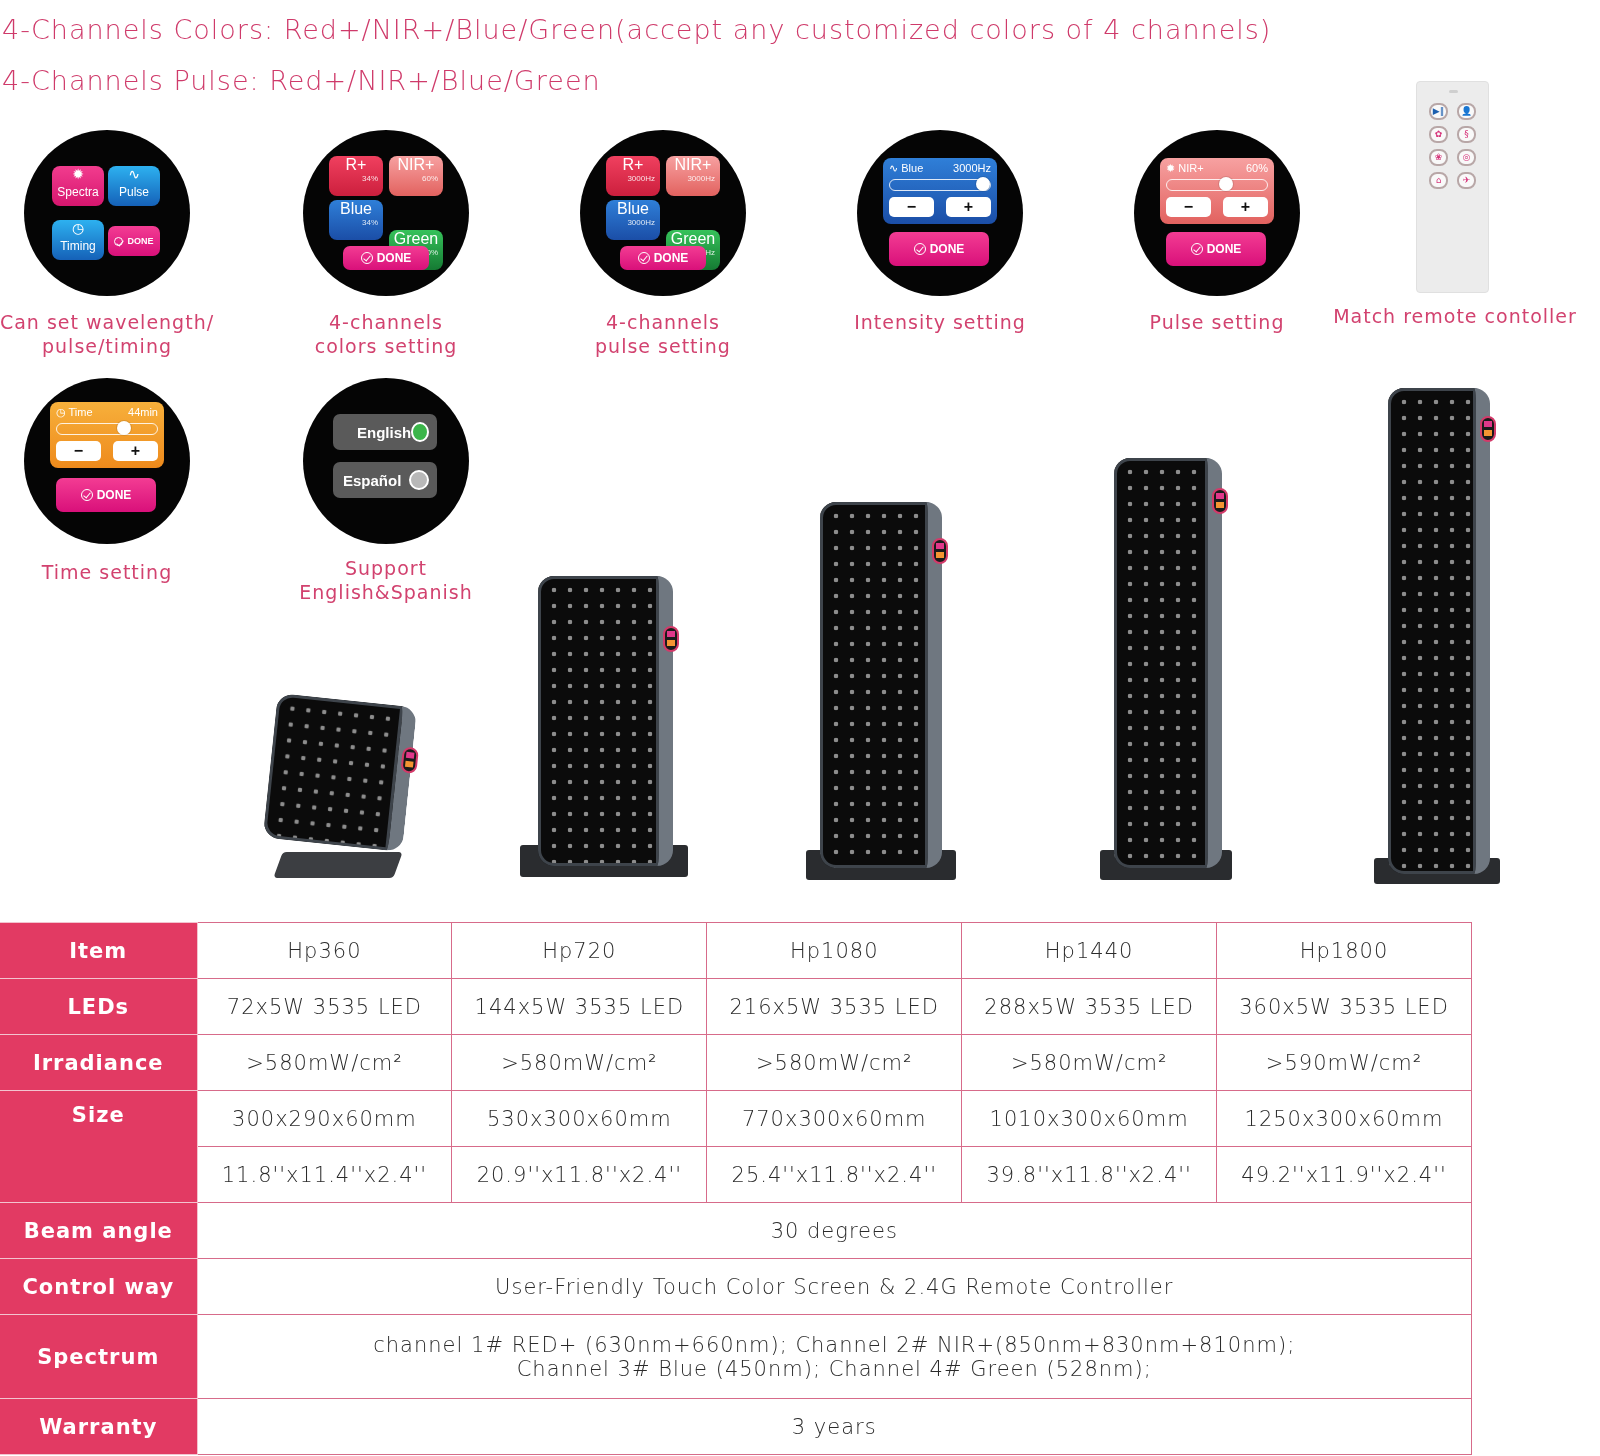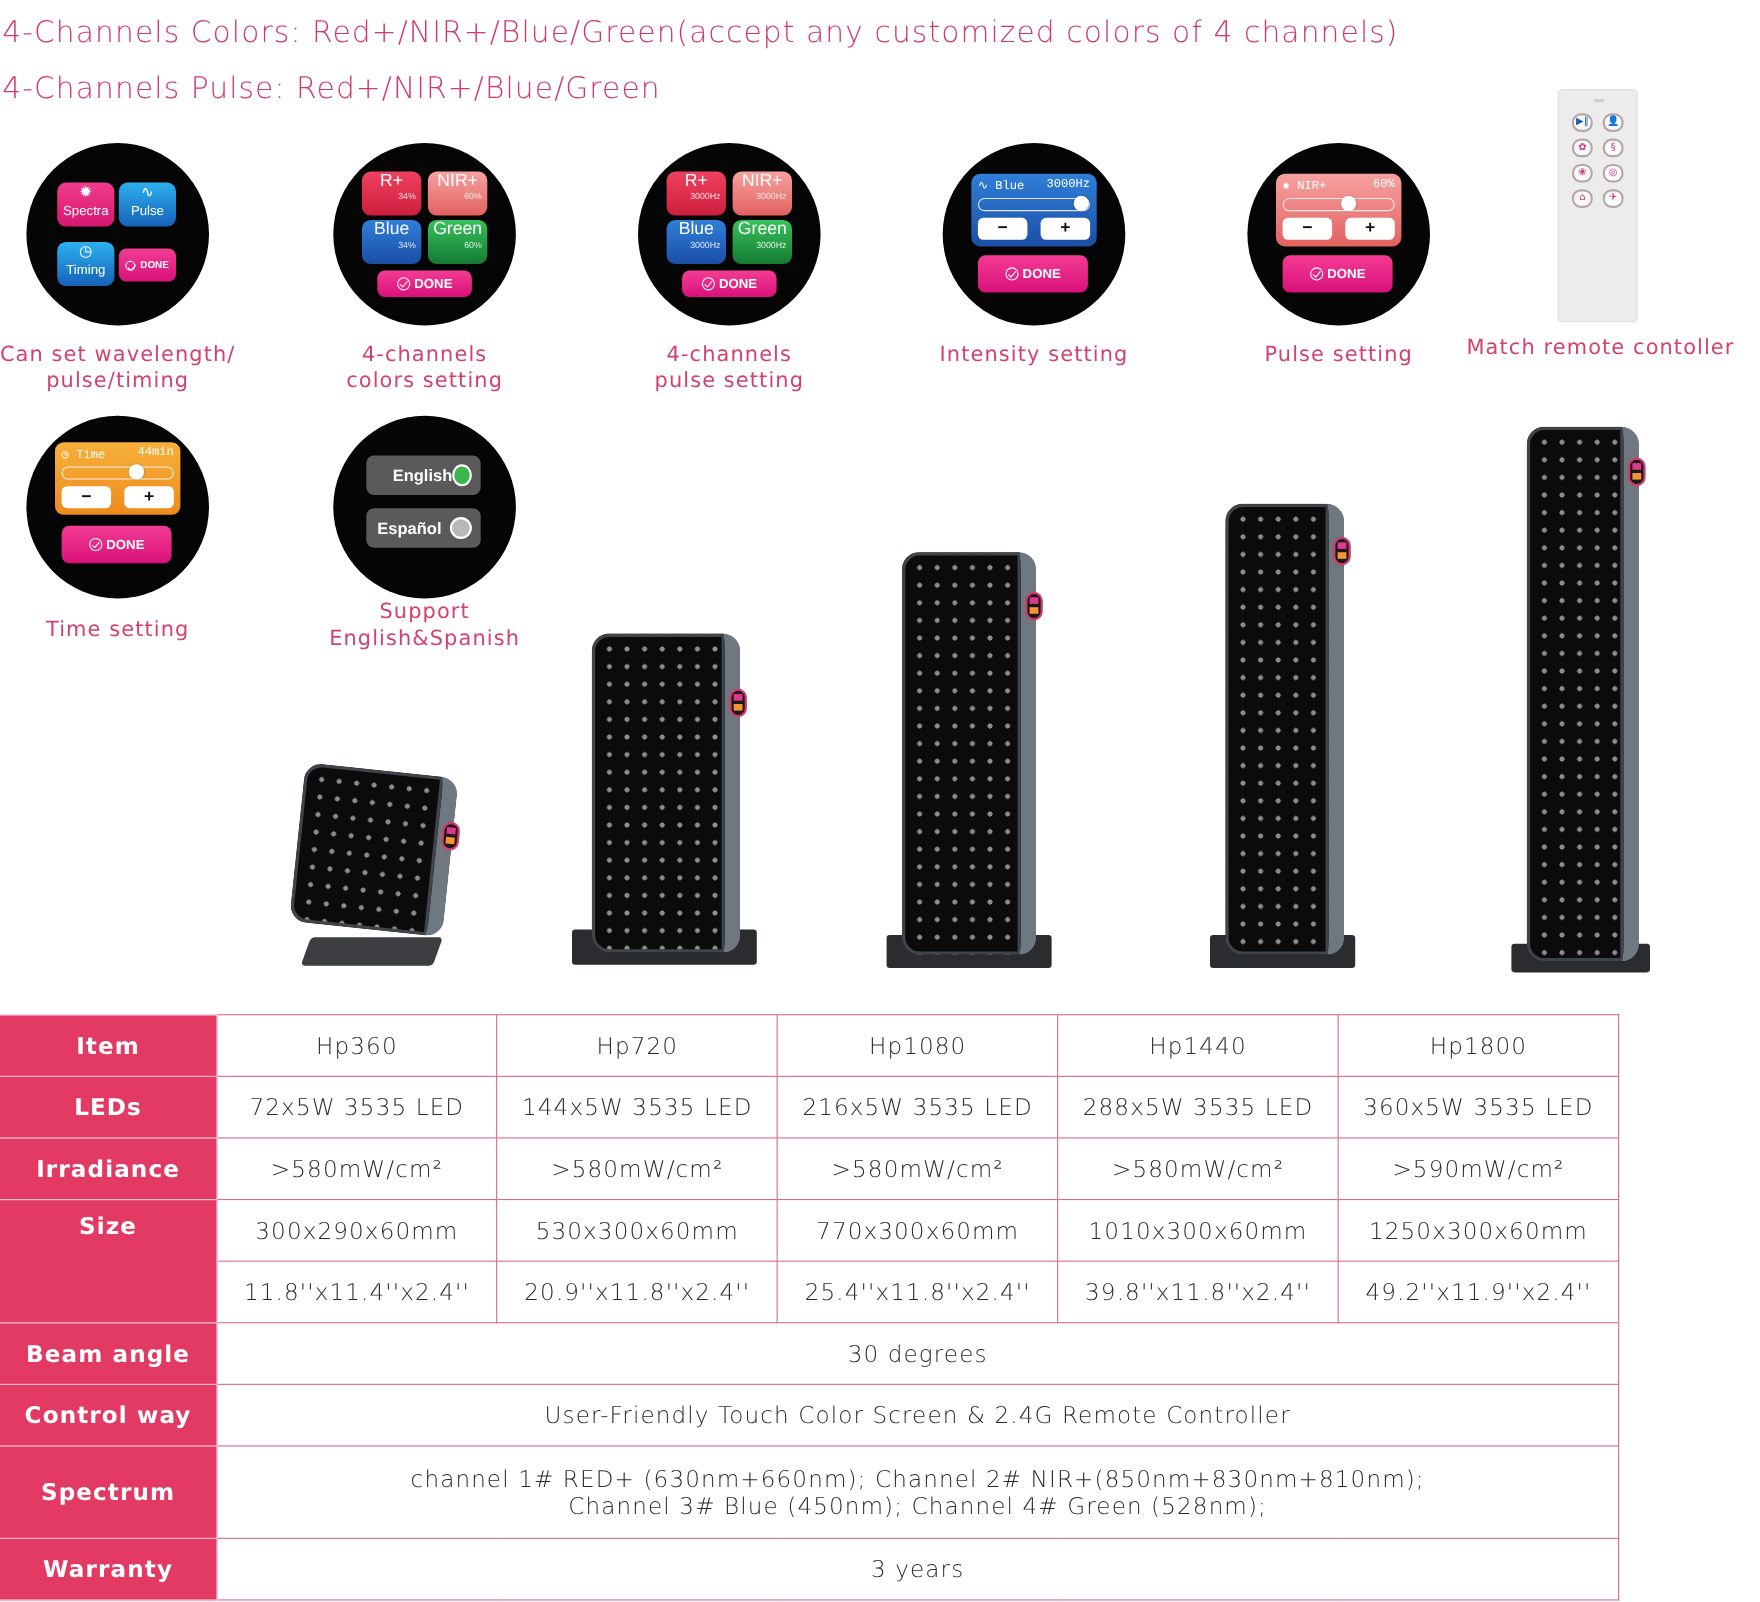--- a/index.html
+++ b/index.html
@@ -16,28 +16,28 @@
   .cap { color: #d2426f; font-size: 19px; letter-spacing: 1px; line-height: 24px; margin-top: 14px; font-family: "DejaVu Sans", sans-serif; }
 
   .tile { position: absolute; border-radius: 8px; color: #fff; font-family: "Liberation Sans", sans-serif; text-align: center; }
   .tile .big { font-size: 16px; display: block; }
   .tile .small { font-size: 8px; opacity: .85; display: block; text-align: right; padding-right: 5px; }
   .pink { background: linear-gradient(#f23c8e, #d6166f); }
   .blue { background: linear-gradient(#2db1f0, #1561b8); }
   .red  { background: linear-gradient(#f0405f, #cc1f3d); }
   .nir  { background: linear-gradient(#f7a1a1, #e2625f); }
   .dblue{ background: linear-gradient(#2f7fd8, #1b4ea7); }
-  .green{ background: linear-gradient(#36c25a, #157a33); }
+  .green{ background: linear-gradient(#36c25a, #157a33); margin-top: 30px; }
   .orange{ background: linear-gradient(#f7b03b, #ee8a1c); }
   .done { position: absolute; background: linear-gradient(#f33c93, #d9107a); color: #fff; font-family: "Liberation Sans", sans-serif; font-weight: bold; font-size: 12px; border-radius: 7px; display: flex; align-items: center; justify-content: center; gap: 4px; }
   .chk { width: 12px; height: 12px; border: 1.5px solid #fff; border-radius: 50%; display: inline-block; position: relative; }
   .chk::after { content: ""; position: absolute; left: 3px; top: 1px; width: 3px; height: 6px; border: solid #fff; border-width: 0 1.5px 1.5px 0; transform: rotate(40deg); }
 
   .panel { position: absolute; left: 26px; top: 28px; width: 114px; height: 66px; border-radius: 8px; padding: 4px 6px; }
-  .panel .row { display: flex; justify-content: space-between; color: #fff; font-family: Liberation Mono, monospace; font-size: 11px; }
+  .panel .row { display: flex; justify-content: space-between; color: #fff; font-family: Liberation Sans, sans-serif; font-size: 11px; }
   .slider { margin-top: 4px; height: 12px; border: 1.5px solid rgba(255,255,255,.85); border-radius: 7px; position: relative; }
   .knob { position: absolute; top: -3px; width: 14px; height: 14px; border-radius: 50%; background: #fff; border: 2px solid rgba(255,255,255,.6); box-shadow: 0 0 0 1px rgba(0,0,0,.1); }
   .pm { display: flex; justify-content: space-between; margin-top: 6px; }
   .pm span { width: 45px; height: 20px; background: #fff; border-radius: 5px; color: #111; font-weight: bold; font-size: 16px; line-height: 19px; font-family: "Liberation Sans", sans-serif; }
 
   .lang { position: absolute; left: 30px; width: 104px; height: 36px; background: #5a5a5a; border-radius: 7px; display: flex; align-items: center; justify-content: space-between; padding: 0 8px 0 10px; color: #fff; font-family: "Liberation Sans", sans-serif; font-weight: bold; font-size: 15px; }
   .radio { width: 20px; height: 20px; border-radius: 50%; border: 2px solid #fff; }
 
   
   .remote { position: absolute; left: 1416px; top: 81px; width: 73px; height: 212px; background: #ececec; border-radius: 4px; border: 1px solid #e0e0e0; }
@@ -238,21 +238,21 @@
   <div class="screen">
     <div class="lang" style="top:36px;padding-left:24px;">
       <span>English</span>
       <span class="radio" style="background:#3bb54a;"></span>
     </div>
     <div class="lang" style="top:84px;">
       <span>Español</span>
       <span class="radio" style="background:#b8b8b8;"></span>
     </div>
   </div>
-  <div class="cap" style="margin-top:0;">Support English&amp;Spanish</div>
+  <div class="cap" style="margin-top:12px;">Support English&amp;Spanish</div>
 </div>
 
 <div>
   <div class="foot" style="left:278px;top:852px;width:120px;height:26px;border-radius:4px;transform:skewX(-20deg);"></div>
   <div class="device" style="left:270px;top:700px;width:140px;height:145px;transform:rotate(6deg);">
     <div class="ctrl" style="top:40px;"></div>
   </div>
 </div>
 
 <div>

